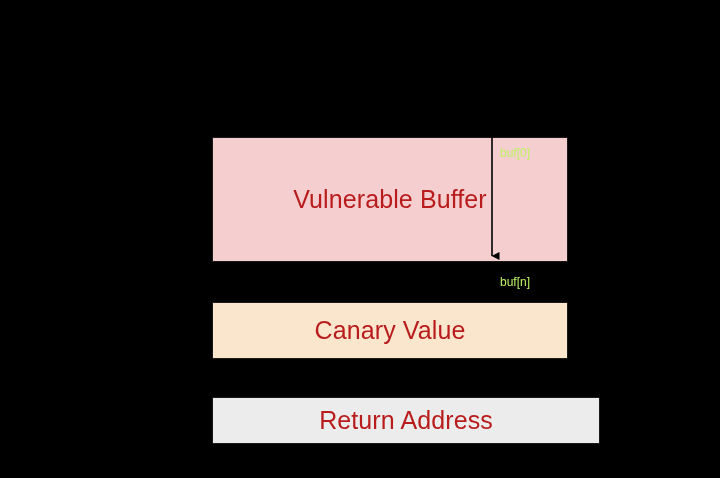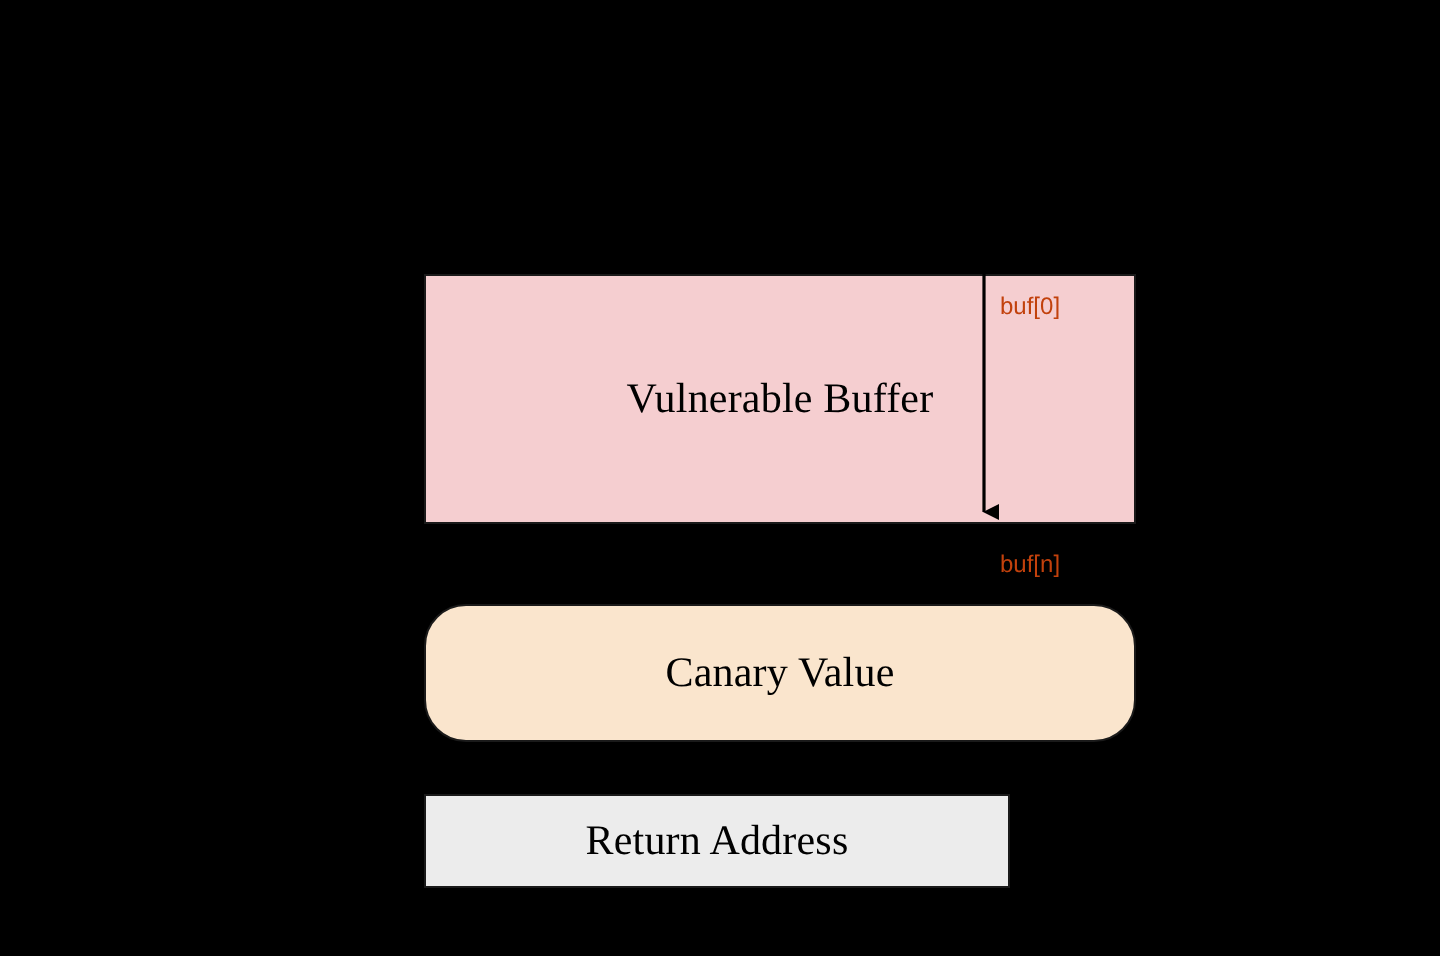--- a/index.html
+++ b/index.html
@@ -19,71 +19,70 @@
   .stack-box {
     position: absolute;
     box-sizing: border-box;
     border: 1px solid #1a1a1a;
     display: flex;
     align-items: center;
     justify-content: center;
   }
 
   .stack-box-label {
-    font-family: Liberation Serif, serif;
-    font-size: 21px;
-    color: #000000;
+    font-family: Liberation Sans, sans-serif;
+    font-size: 25px;
+    color: #b91c1c;
     line-height: 1;
     letter-spacing: 0.1px;
     white-space: nowrap;
     user-select: none;
   }
 
   
   #buffer-box {
     left: 212px;
     top: 137px;
     width: 356px;
     height: 125px;
   }
 
   
   #canary-box {
     left: 212px;
     top: 302px;
     width: 356px;
-    height: 69px;
-    border-radius: 21px;
+    height: 57px;
   }
 
   
   #return-box {
     left: 212px;
     top: 397px;
-    width: 293px;
+    width: 388px;
     height: 47px;
     text-align: center;
   }
 
   
   #growth-arrow {
     position: absolute;
     left: 478px;
     top: 130px;
     width: 30px;
     height: 140px;
     pointer-events: none;
   }
 
   
   .index-label {
     position: absolute;
     font-family: "Liberation Sans", sans-serif;
     font-size: 12px;
-    color: #c2410c;
+    color: #bef264;
     white-space: nowrap;
     user-select: none;
   }
   #label-buf-first {
     left: 500px;
     top: 146px;
   }
   #label-buf-last {
     left: 500px;
     top: 240px;

